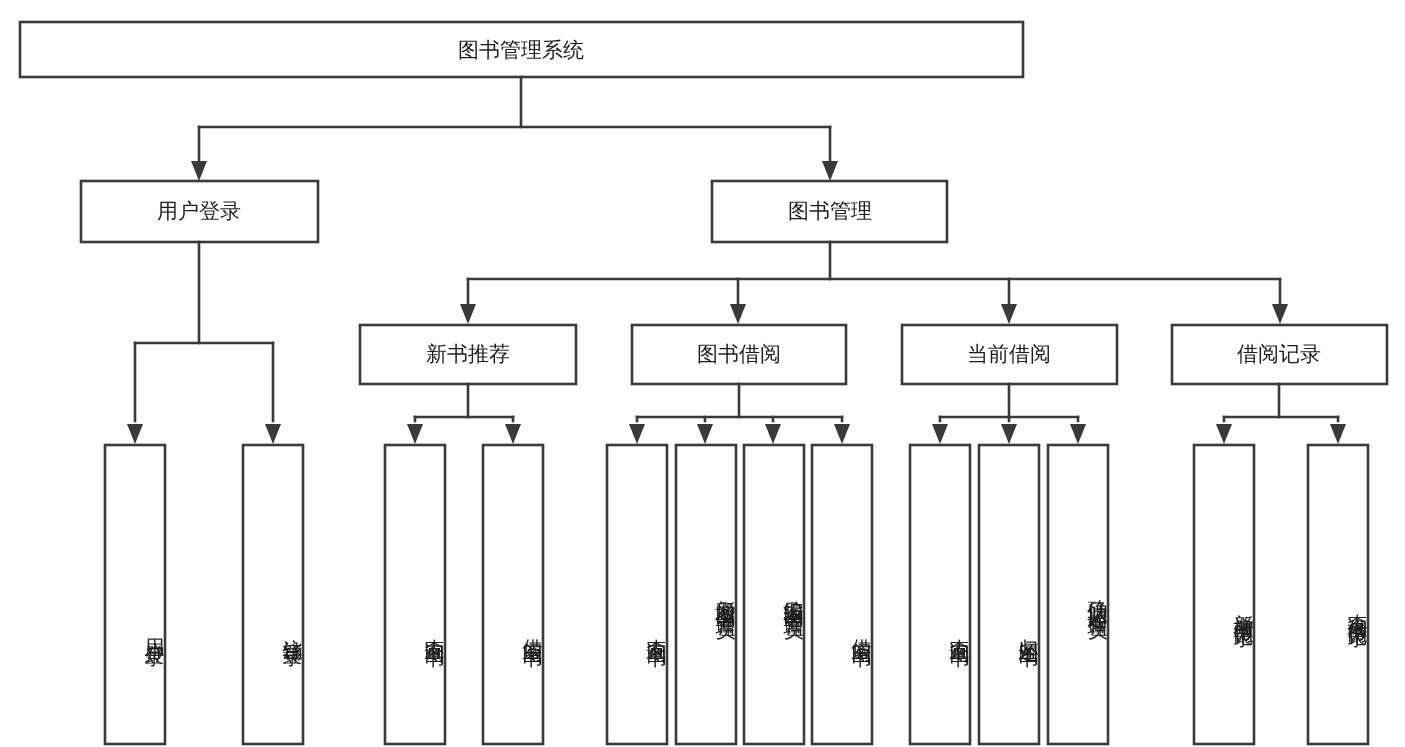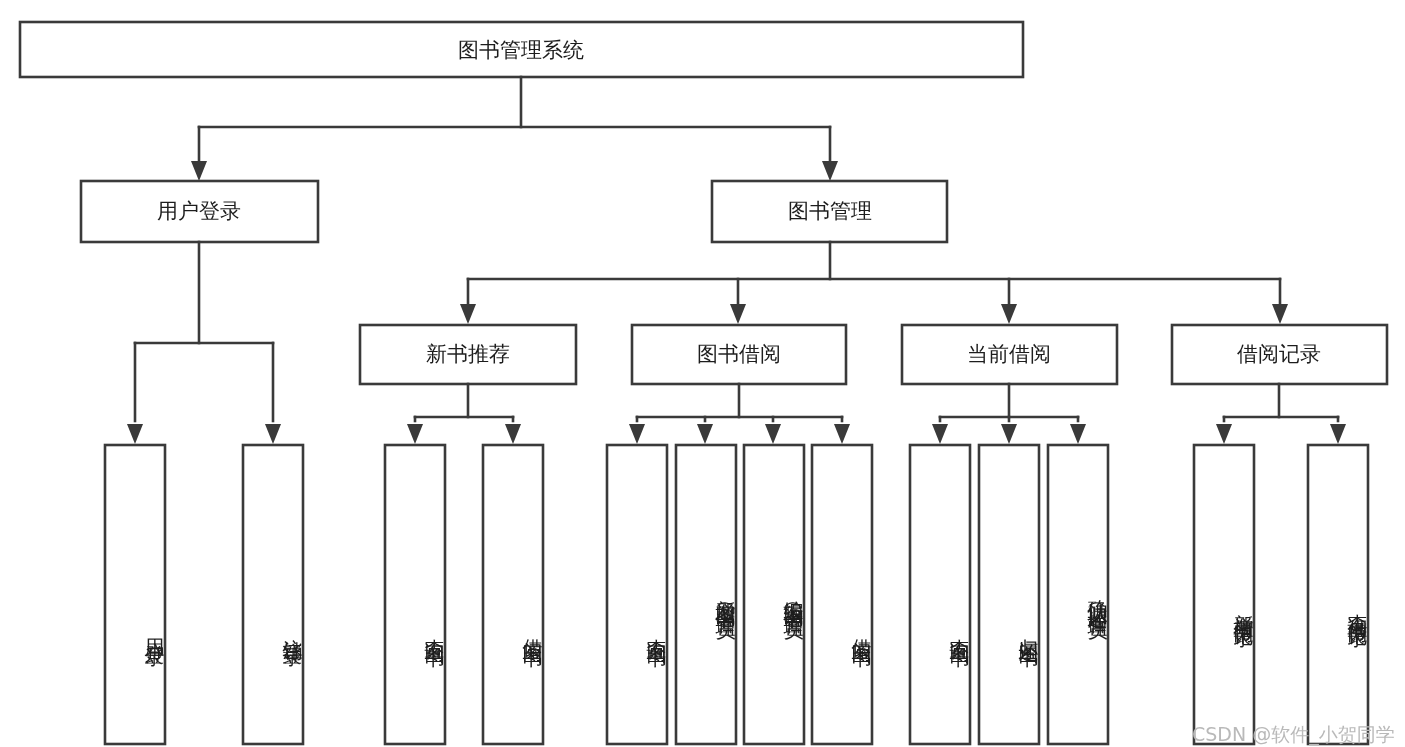--- a/index.html
+++ b/index.html
@@ -197,15 +197,14 @@
   <div class="vert-label" style="left:744px; top:444px; width:60px; height:288px;">编辑图书（管理员）</div>
   <div class="vert-label" style="left:812px; top:512px; width:60px; height:215px;">借阅图书</div>
 
   <div class="vert-label" style="left:910px; top:512px; width:60px; height:215px;">查询图书</div>
   <div class="vert-label" style="left:979px; top:512px; width:60px; height:215px;">归还图书</div>
   <div class="vert-label" style="left:1048px; top:444px; width:60px; height:288px;">确认归还（管理员）</div>
 
   <div class="vert-label" style="left:1194px; top:470px; width:60px; height:255px;">新增借阅记录</div>
   <div class="vert-label" style="left:1308px; top:470px; width:60px; height:255px;">查询借阅记录</div>
 
-  <div class="watermark" style="left:1192px; top:713px;">CSDN @软件_小贺同学</div>
 
 </div>
 
 </body></html>

